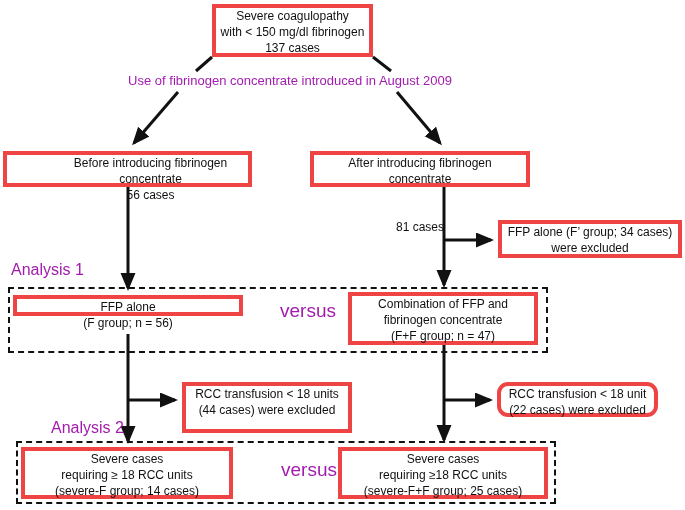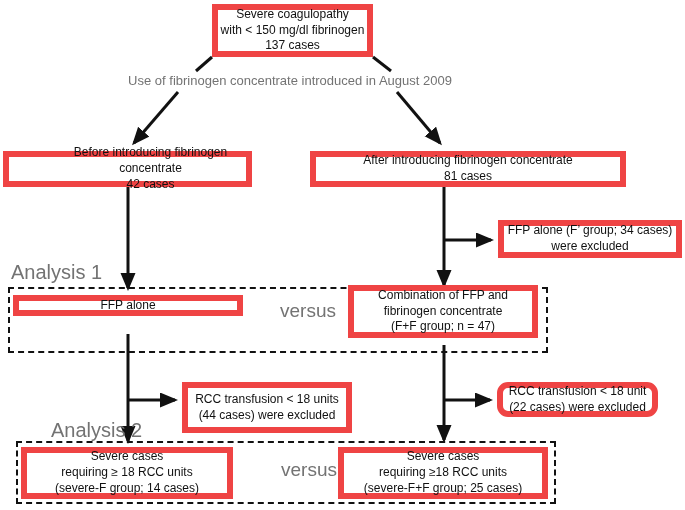--- a/index.html
+++ b/index.html
@@ -19,48 +19,47 @@
   .connectors {
     position: absolute;
     left: 0;
     top: 0;
     width: 685px;
     height: 510px;
   }
   .node {
     position: absolute;
     box-sizing: border-box;
-    border: 6px solid #ef4444;
+    border: 4px solid #ef4444;
     background: #ffffff;
     display: flex;
     flex-direction: column;
-    justify-content: center;
     align-items: center;
     text-align: center;
     font-size: 12px;
     line-height: 1.32;
     padding: 1px 2px;
   }
   .dashed-group {
     position: absolute;
     box-sizing: border-box;
     border: 2px dashed #111111;
     background: transparent;
   }
   .free-label {
     position: absolute;
     white-space: nowrap;
-    color: #737373;
+    color: #a21caf;
   }
   .note-label {
     font-size: 13px;
     text-align: center;
   }
   .analysis-label {
-    font-size: 20px;
+    font-size: 16px;
   }
   .versus-label {
     font-size: 19px;
     text-align: right;
   }
 </style>
 </head>
 <body>
 
 <div class="canvas">
@@ -96,43 +95,44 @@
   <div class="node" style="left:212px; top:4px; width:161px; height:53px;">
     <div>Severe coagulopathy</div>
     <div>with &lt; 150 mg/dl fibrinogen</div>
     <div>137 cases</div>
   </div>
 
   <div class="free-label note-label" style="left:95px; top:73px; width:390px;">Use of fibrinogen concentrate introduced in August 2009</div>
 
   <div class="node" style="left:3px; top:151px; width:249px; height:36px;padding-left:48px;">
     <div>Before introducing fibrinogen concentrate</div>
-    <div>42 cases</div>
+    <div>56 cases</div>
   </div>
-  <div class="node" style="left:310px; top:151px; width:316px; height:36px;">
+  <div class="node" style="left:310px; top:151px; width:220px; height:36px;gap:32px;">
     <div>After introducing fibrinogen concentrate</div>
     <div>81 cases</div>
   </div>
 
   <div class="node" style="left:498px; top:220px; width:184px; height:38px;">
     <div>FFP alone (F’ group; 34 cases)</div>
     <div>were excluded</div>
   </div>
 
   <div class="free-label analysis-label" style="left:11px; top:261px;">Analysis 1</div>
 
   <div class="dashed-group" style="left:8px; top:287px; width:540px; height:66px;"></div>
 
   <div class="node" style="left:13px; top:295px; width:230px; height:21px;">
     <div>FFP alone</div>
+    <div>(F group; n = 56)</div>
   </div>
 
   <div class="free-label versus-label" style="left:256px; top:300px; width:80px;">versus</div>
 
-  <div class="node" style="left:348px; top:285px; width:190px; height:53px;">
+  <div class="node" style="left:348px; top:292px; width:190px; height:53px;">
     <div>Combination of FFP and</div>
     <div>fibrinogen concentrate</div>
     <div>(F+F group; n = 47)</div>
   </div>
 
   <div class="node" style="left:182px; top:382px; width:170px; height:51px;">
     <div>RCC transfusion &lt; 18 units</div>
     <div>(44 cases) were excluded</div>
   </div>
   <div class="node" style="left:497px; top:382px; width:161px; height:35px;border-radius:11px;">

